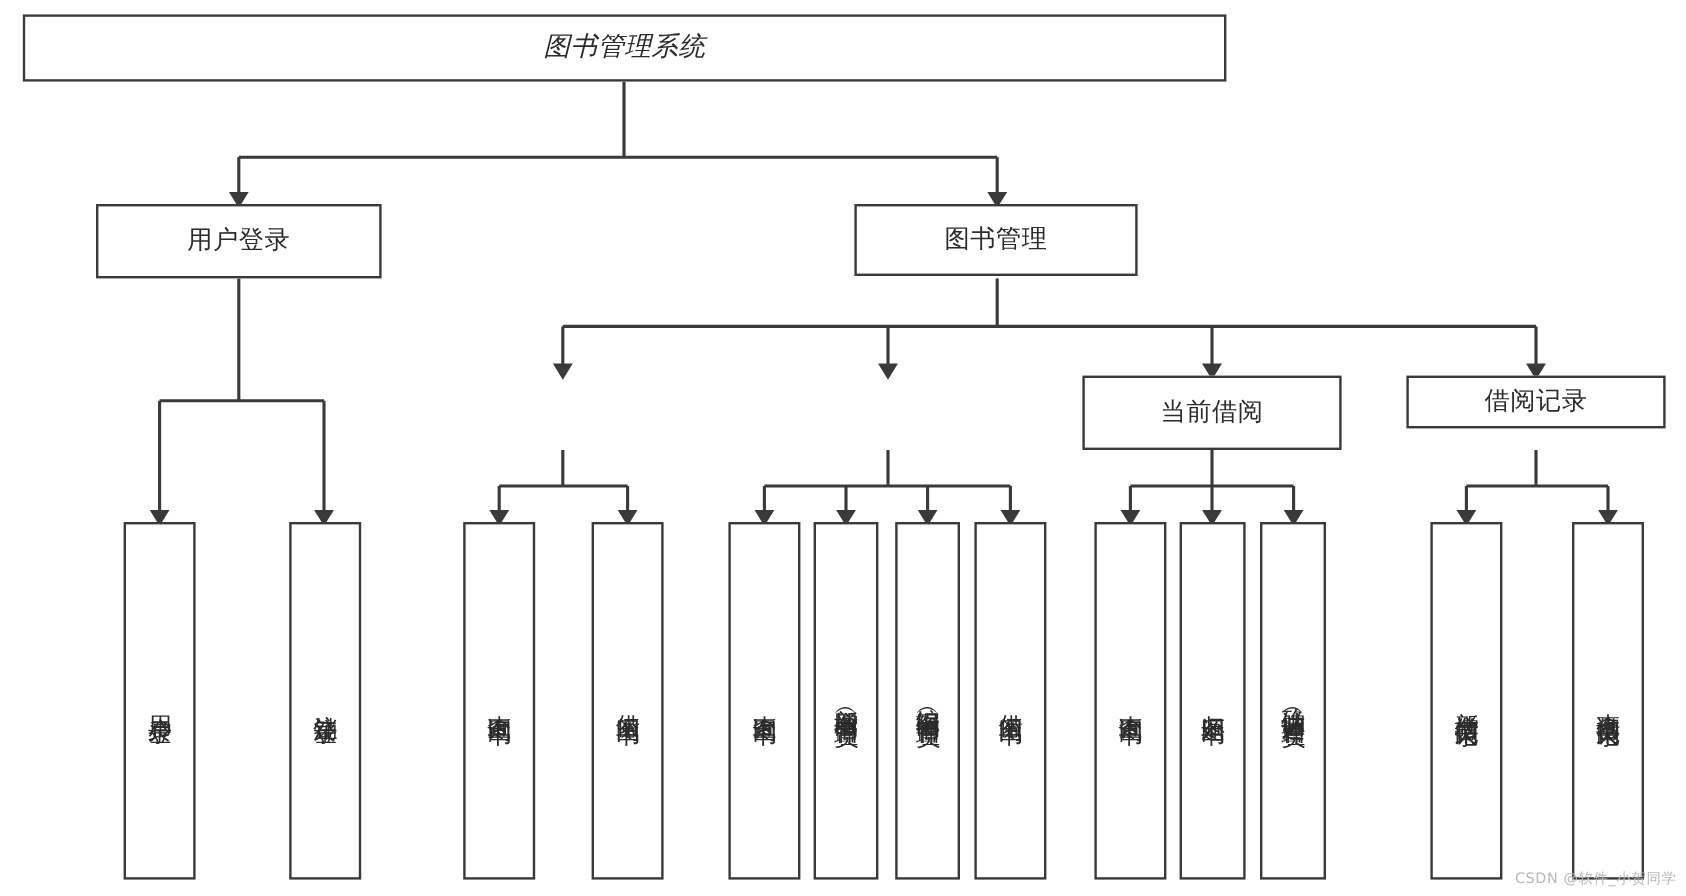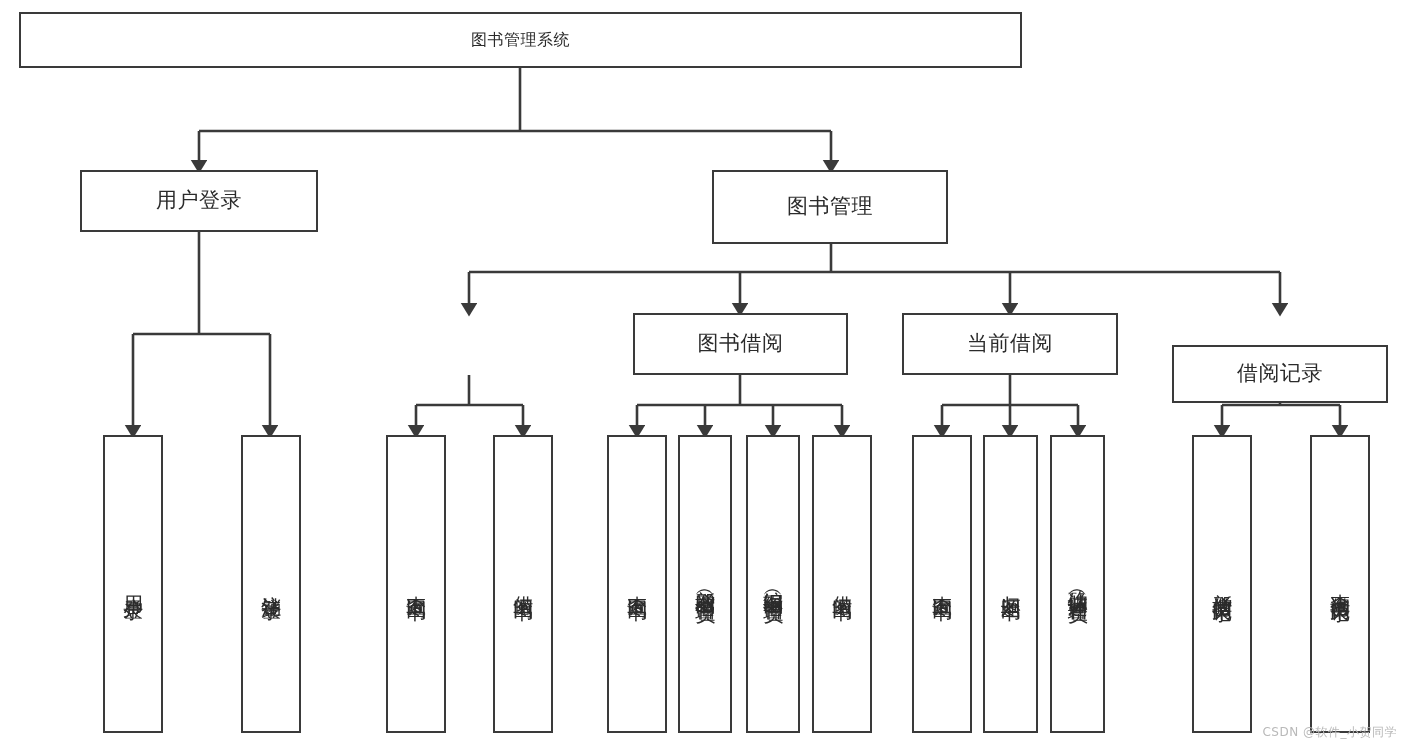--- a/index.html
+++ b/index.html
@@ -38,21 +38,22 @@
     z-index: 2;
   }
   .node-h {
     
     font-size: 21px;
     line-height: 1.2;
     letter-spacing: 0.5px;
     white-space: nowrap;
   }
   .node-root {
-    font-size: 16px;
+    font-size: 22px;
+    font-style: italic;
   }
   .node-v {
     
     font-size: 20px;
     line-height: 1.18;
     writing-mode: vertical-rl;
     text-orientation: upright;
     align-items: center;
     justify-content: center;
     padding: 6px 0;
@@ -136,34 +137,31 @@
   </svg>
 
   <div class="node node-h node-root" style="left:19px; top:12px; width:1003px; height:56px;">
     <span>图书管理系统</span>
   </div>
 
   <div class="node node-h" style="left:80px; top:170px; width:238px; height:62px;">
     <span>用户登录</span>
   </div>
 
-  <div class="node node-h" style="left:712px; top:170px; width:236px; height:74px;">
+  <div class="node node-h" style="left:712px; top:170px; width:236px; height:60px;">
     <span>图书管理</span>
   </div>
 
 
-  <div class="node node-h" style="left:633px; top:313px; width:215px; height:62px;">
-    <span>图书借阅</span>
-  </div>
 
   <div class="node node-h" style="left:902px; top:313px; width:216px; height:62px;">
     <span>当前借阅</span>
   </div>
 
-  <div class="node node-h" style="left:1172px; top:313px; width:216px; height:58px;margin-top:32px;">
+  <div class="node node-h" style="left:1172px; top:313px; width:216px; height:44px;">
     <span>借阅记录</span>
   </div>
 
   <div class="node node-v" style="left:103px; top:435px; width:60px; height:298px;">
     <span class="vlabel">用户登录</span>
   </div>
 
   <div class="node node-v" style="left:241px; top:435px; width:60px; height:298px;">
     <span class="vlabel">注销登录</span>
   </div>

